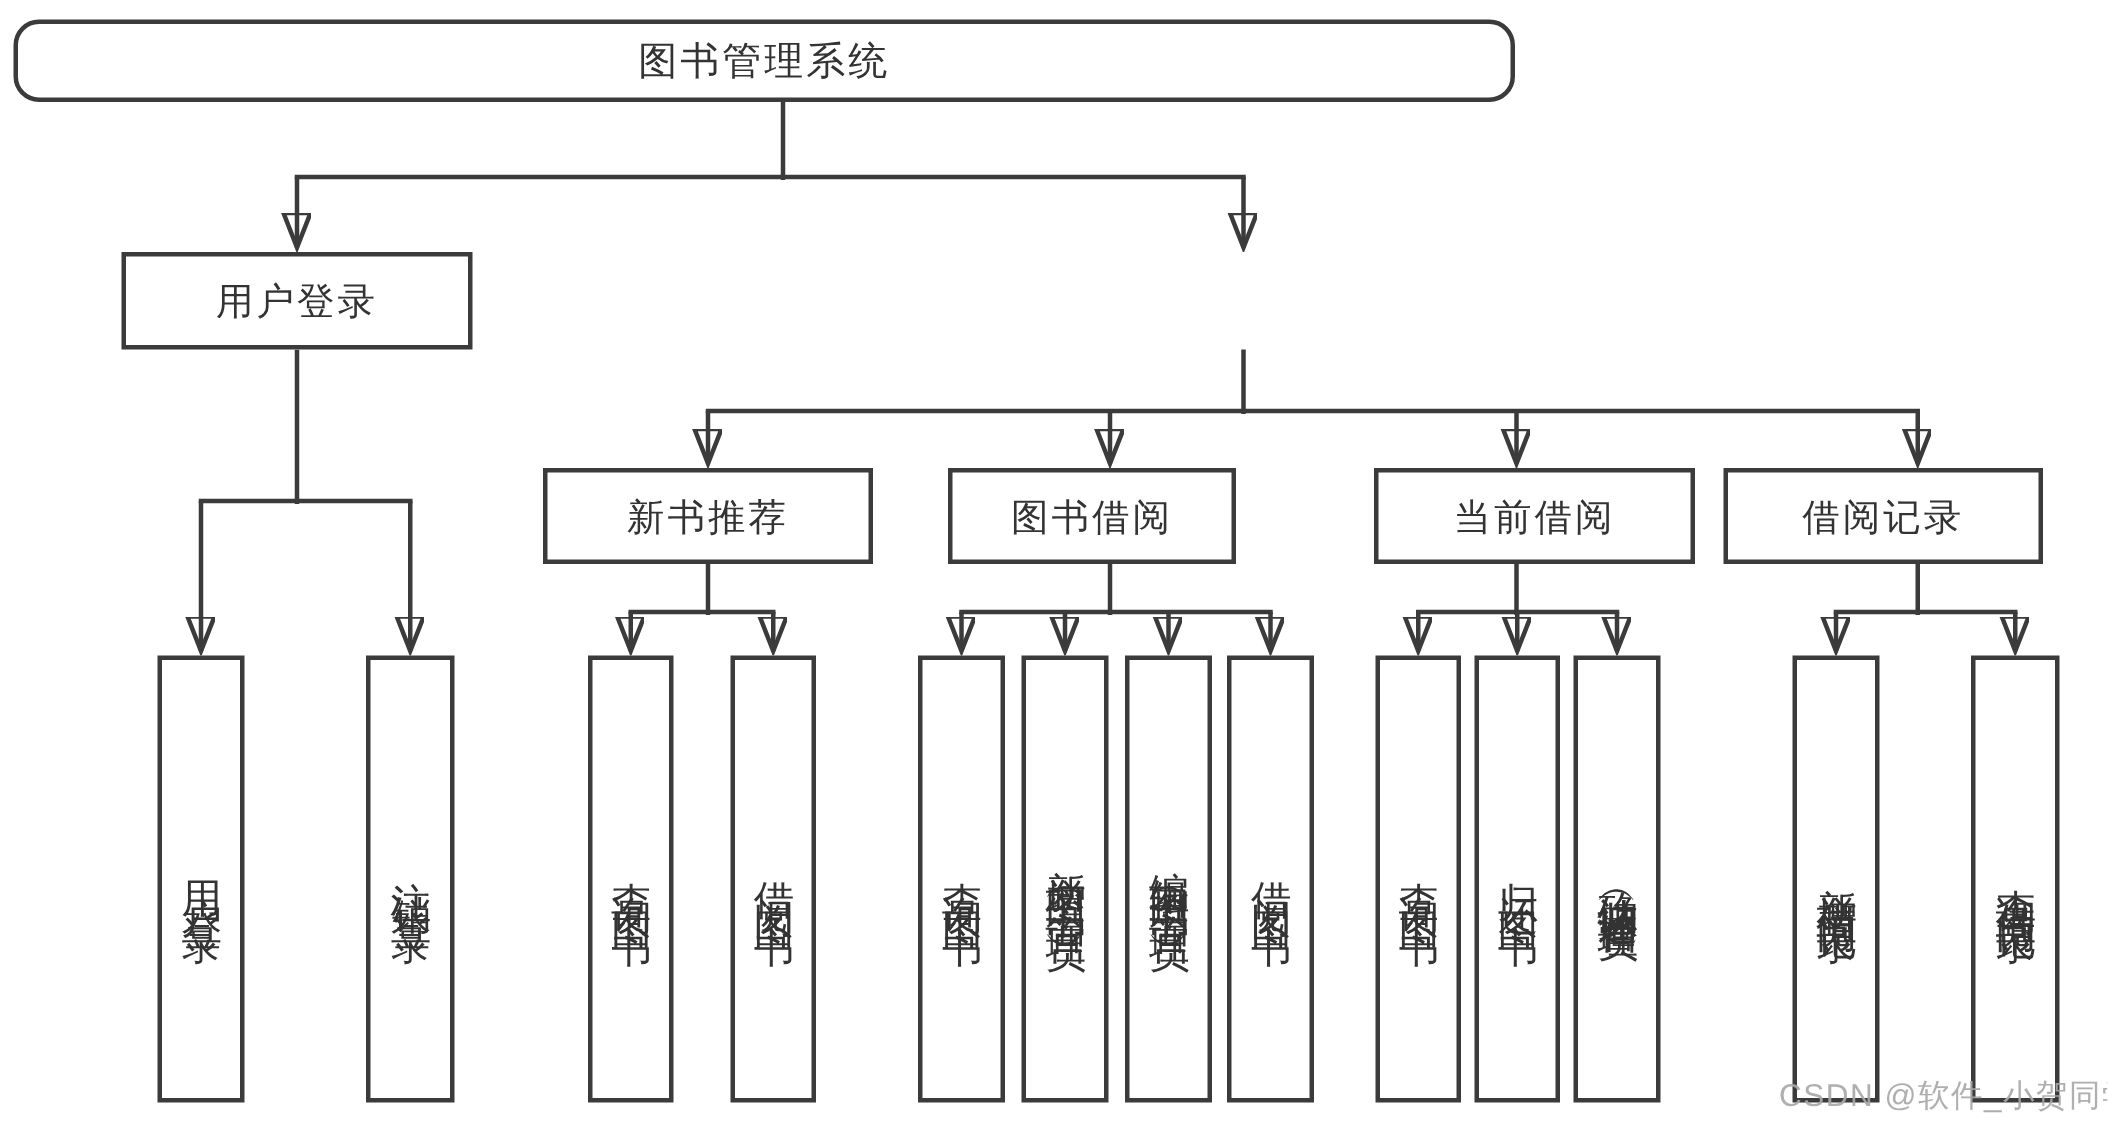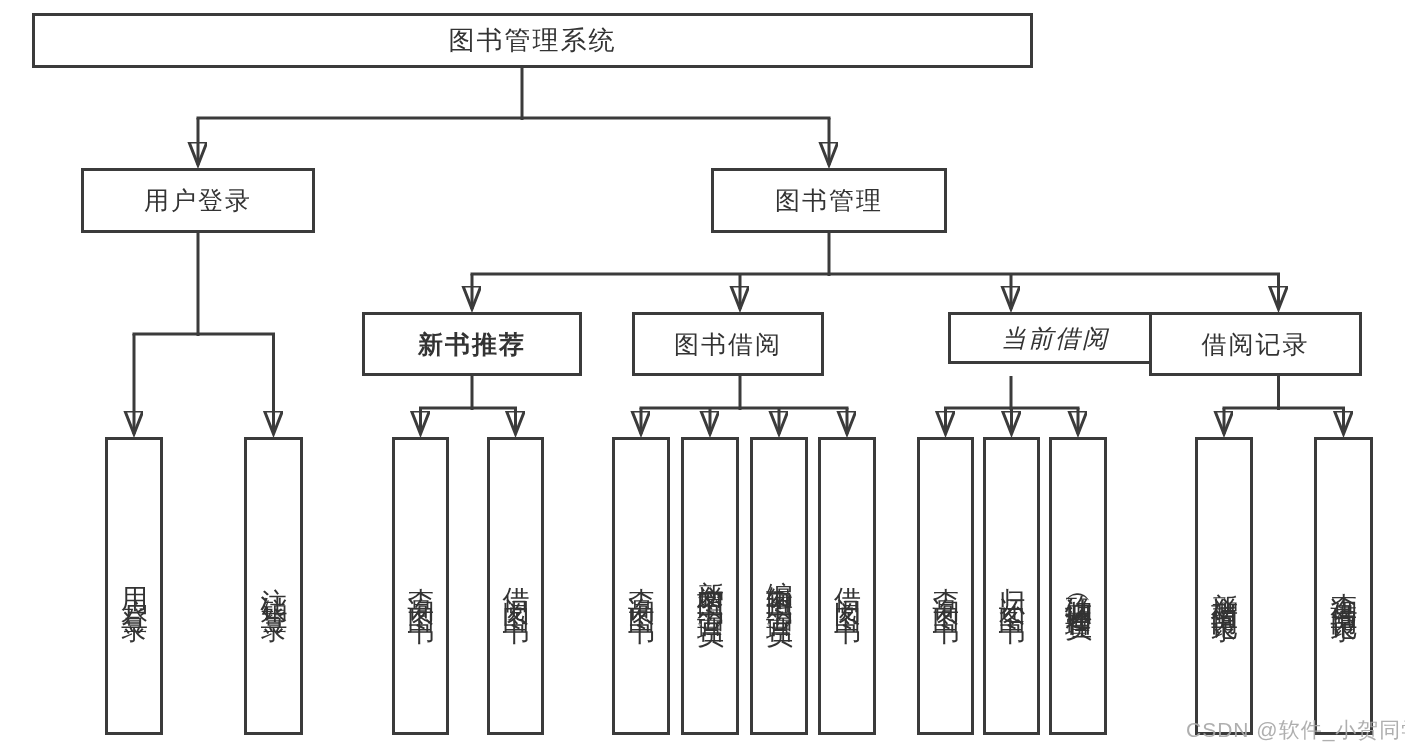--- a/index.html
+++ b/index.html
@@ -114,38 +114,35 @@
     </g>
 
     <g>
       <path d="M1278.5,376 V410"></path>
       <path class="bar" d="M1224,408 H1343.5"></path>
       <path d="M1224,408 V434" marker-end="url(#arw)"></path>
       <path d="M1343.5,408 V434" marker-end="url(#arw)"></path>
     </g>
   </svg>
 
-  <div class="node root" style="left:32px; top:13px; width:1001px; height:55px;">
+  <div class="node root" style="left:9px; top:13px; width:1001px; height:55px;border-radius:17px;">
     <span class="h-label">图书管理系统</span>
   </div>
 
   <div class="node" style="left:81px; top:168px; width:234px; height:65px;">
     <span class="h-label">用户登录</span>
   </div>
-  <div class="node" style="left:711px; top:168px; width:236px; height:65px;">
-    <span class="h-label">图书管理</span>
-  </div>
 
-  <div class="node" style="left:362px; top:312px; width:220px; height:64px;font-weight:bold;">
+  <div class="node" style="left:362px; top:312px; width:220px; height:64px;">
     <span class="h-label">新书推荐</span>
   </div>
   <div class="node" style="left:632px; top:312px; width:192px; height:64px;">
     <span class="h-label">图书借阅</span>
   </div>
-  <div class="node" style="left:948px; top:312px; width:214px; height:52px;font-style:italic;">
+  <div class="node" style="left:916px; top:312px; width:214px; height:64px;">
     <span class="h-label">当前借阅</span>
   </div>
   <div class="node" style="left:1149px; top:312px; width:213px; height:64px;">
     <span class="h-label">借阅记录</span>
   </div>
 
   <div class="node" style="left:105px; top:437px; width:58px; height:298px;">
     <span class="v-label ls10">用户登录</span>
   </div>
   <div class="node" style="left:244px; top:437px; width:59px; height:298px;">

